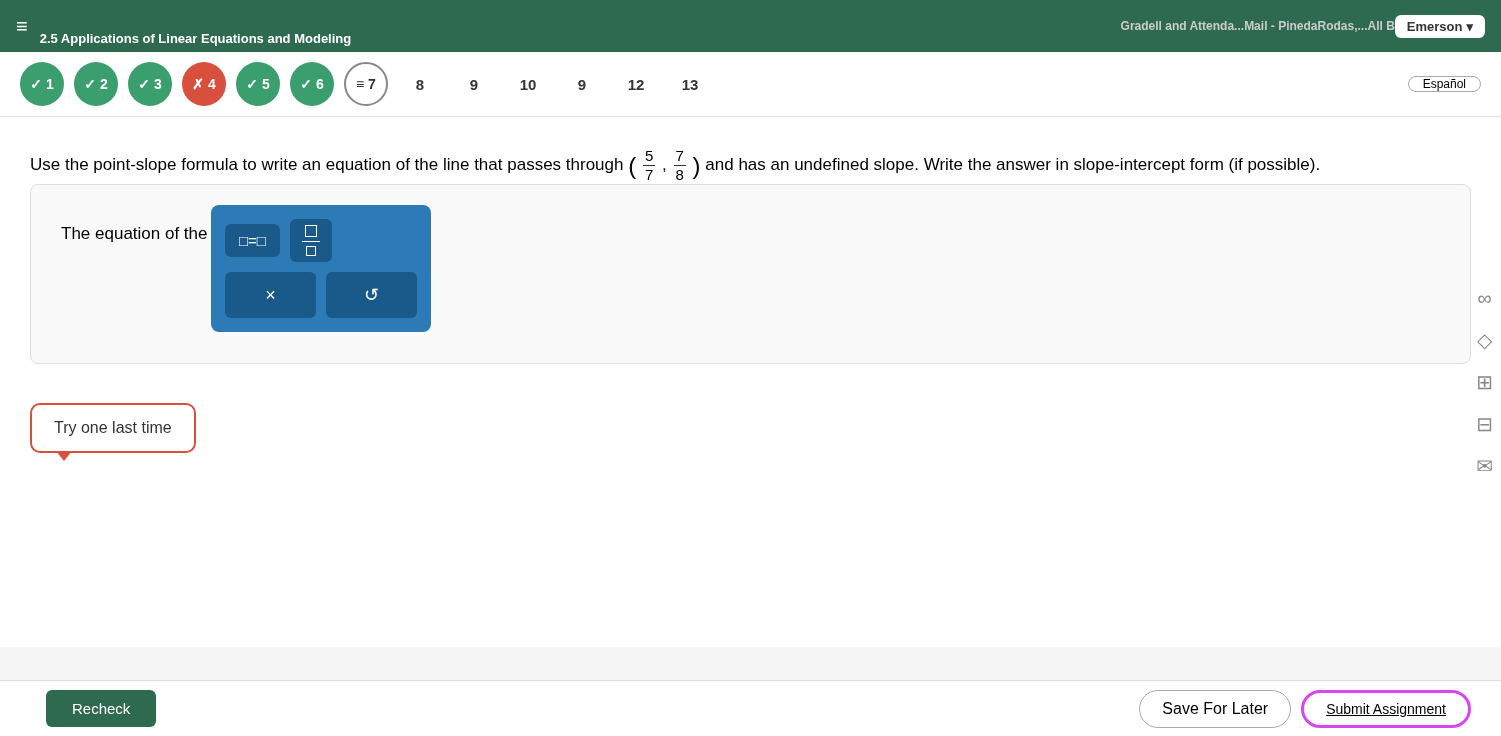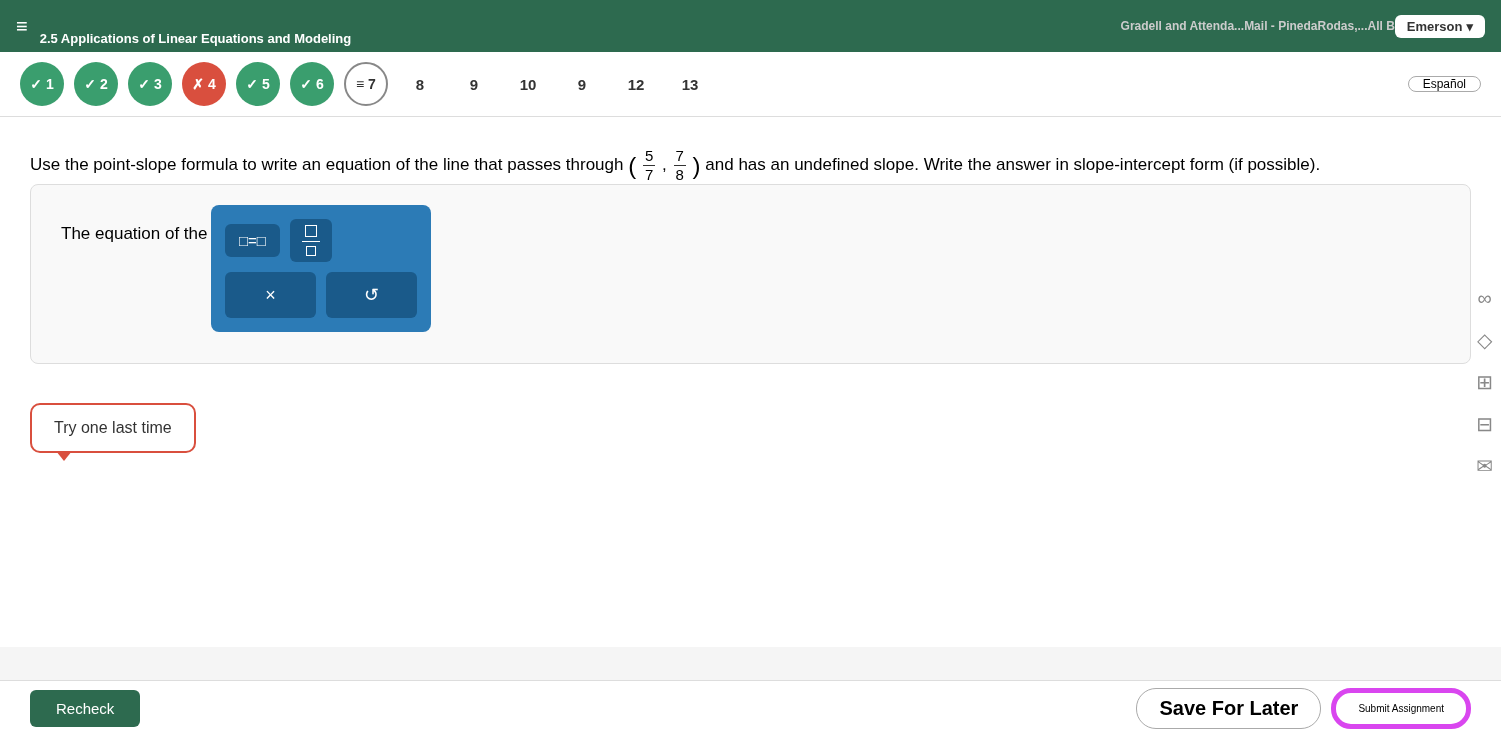--- a/index.html
+++ b/index.html
@@ -292,41 +292,42 @@
       height: 56px;
     }
     .recheck-btn {
       background: #2d6a4f;
       color: white;
       border: none;
       border-radius: 6px;
       padding: 10px 26px;
       font-size: 15px;
       cursor: pointer;
+      margin-left: 16px;
     }
     .bottom-right-btns {
       display: flex;
       gap: 10px;
     }
     .save-later-btn {
       background: white;
       border: 1px solid #aaa;
       border-radius: 20px;
       padding: 8px 22px;
-      font-size: 20px;
-      cursor: pointer;
-      font-weight: bold;
+      font-size: 16px;
+      cursor: pointer;
     }
     .submit-btn {
       background: white;
-      border: 5px solid #d946ef;
+      border: 3px solid #d946ef;
       border-radius: 20px;
       padding: 8px 22px;
-      font-size: 10px;
-      cursor: pointer;
+      font-size: 14px;
+      cursor: pointer;
+      text-decoration: underline;
     }
   </style>
 </head>
 <body>
 
 <div class="top-bar">
   <span class="hamburger">≡</span>
   <div class="top-bar-text">
     <div class="top-bar-title">2.5 Applications of Linear Equations and Modeling</div>
   </div>

